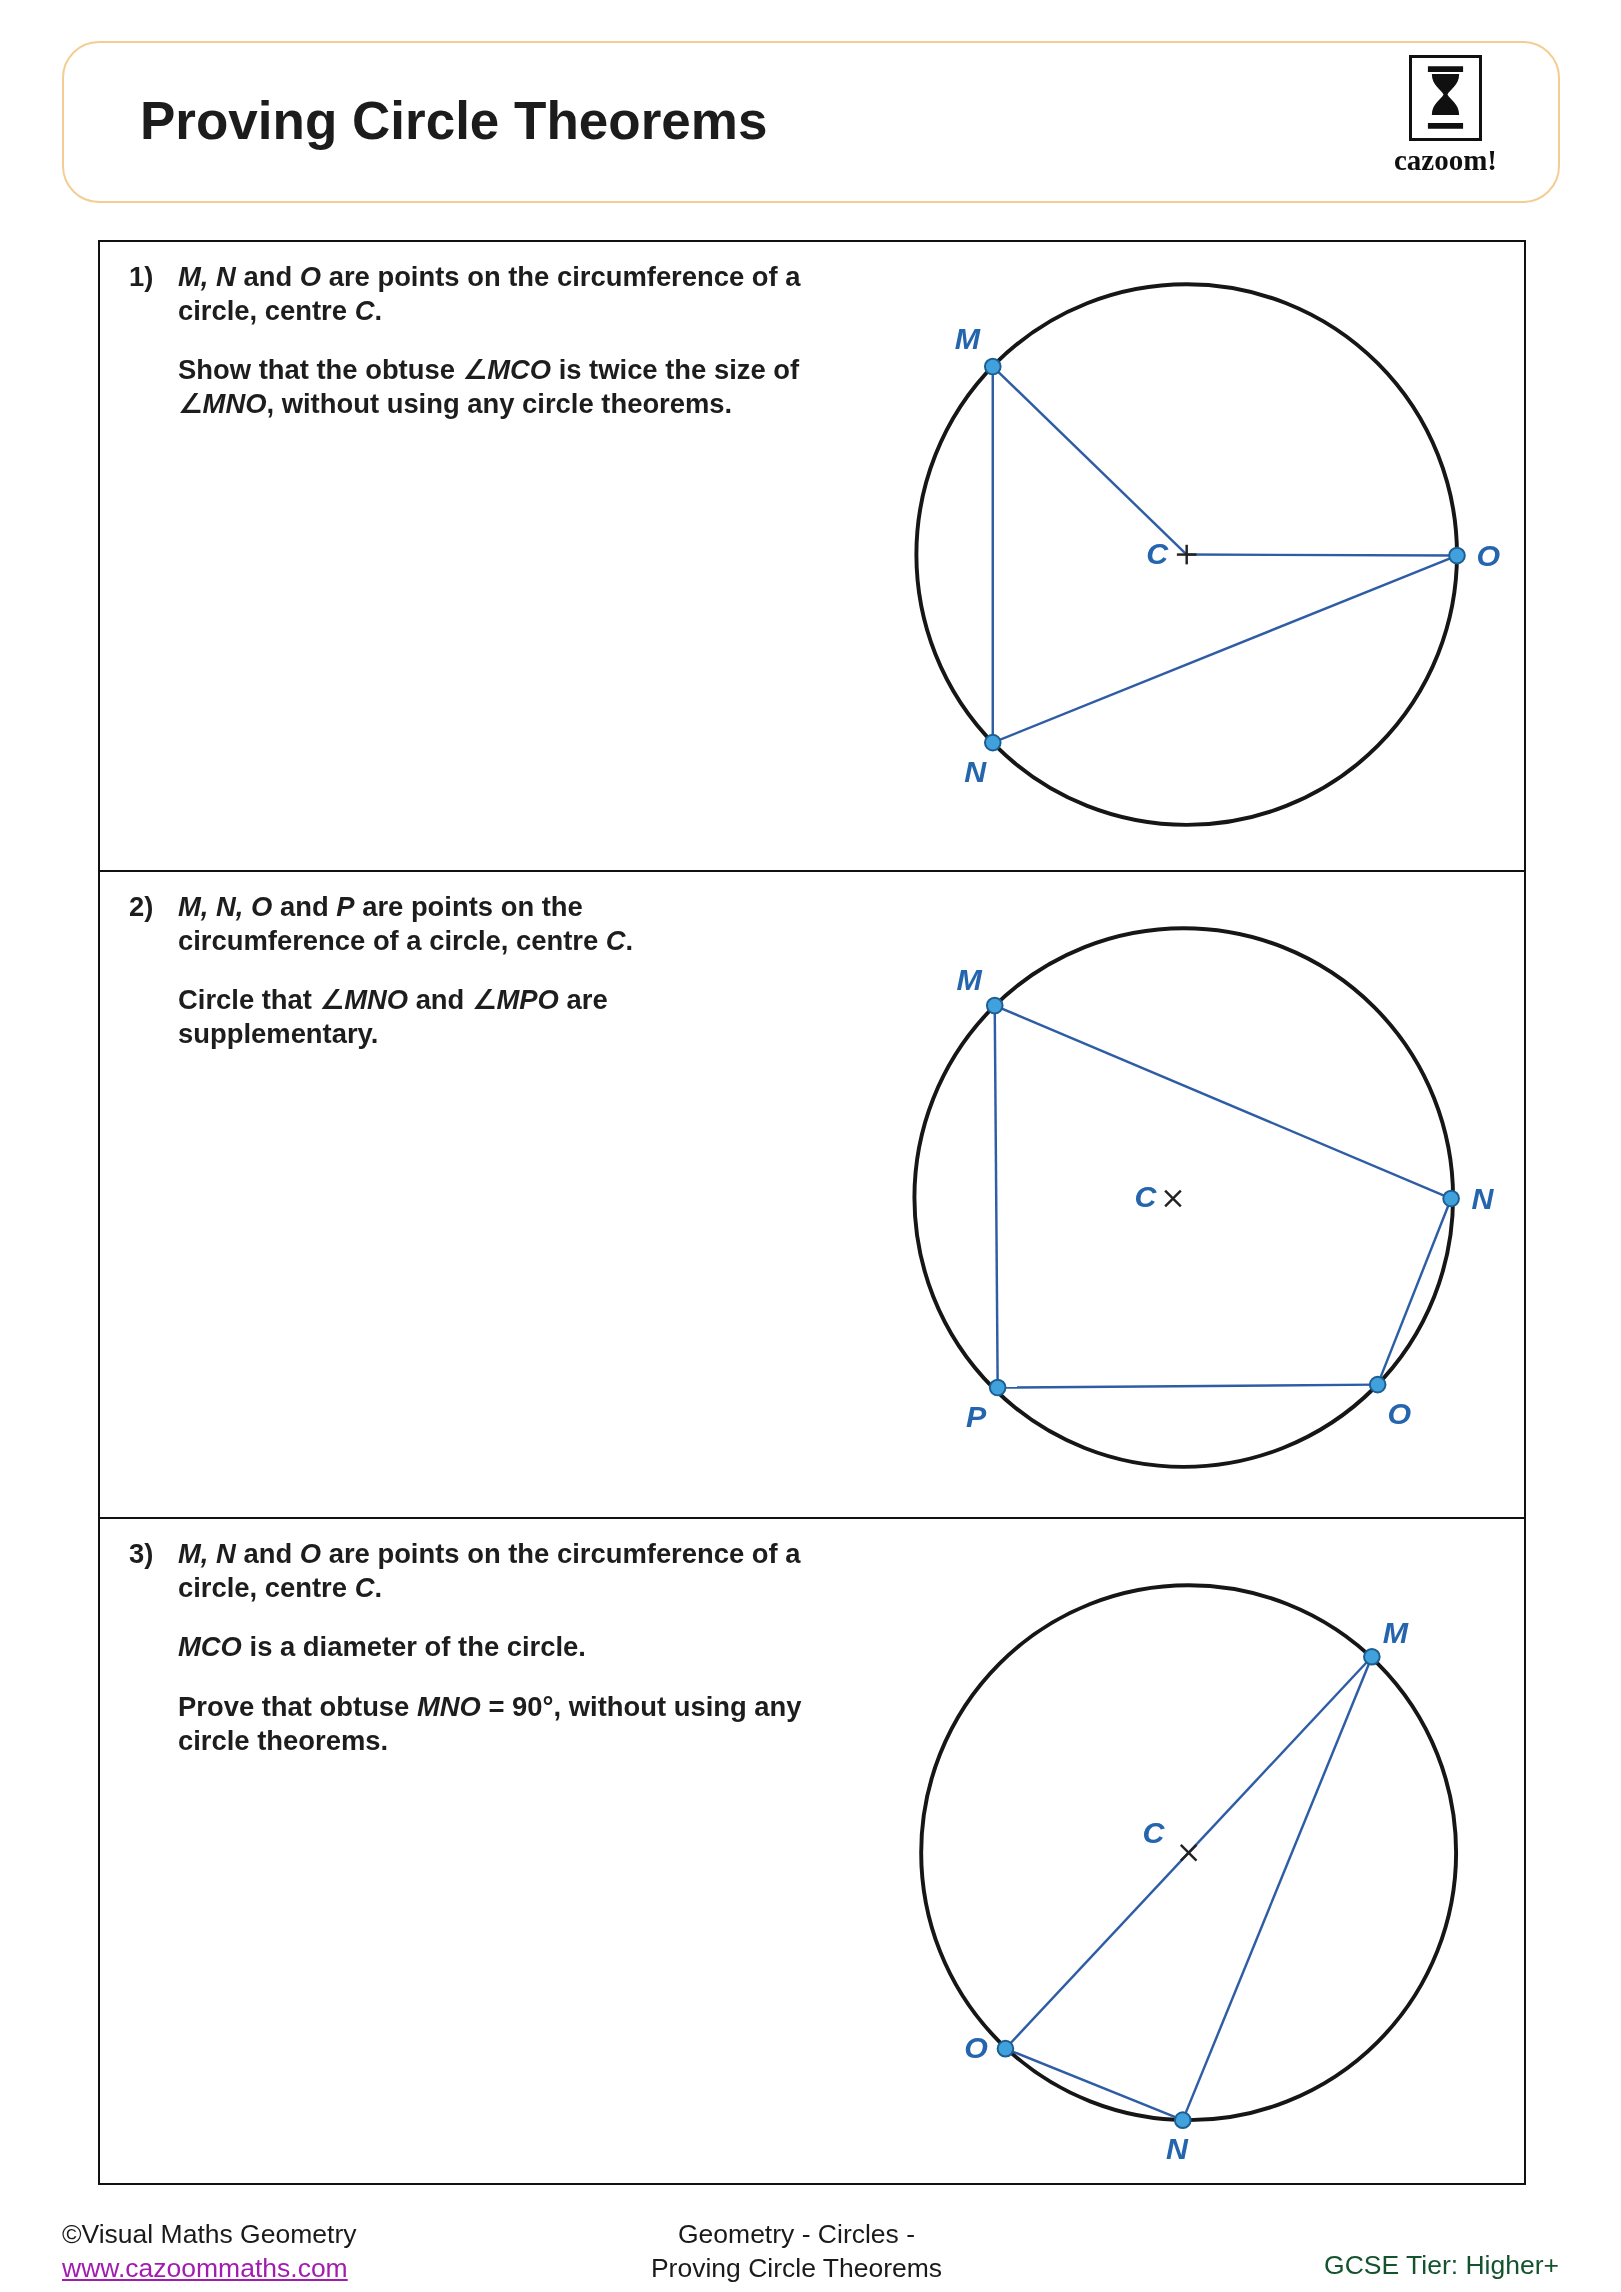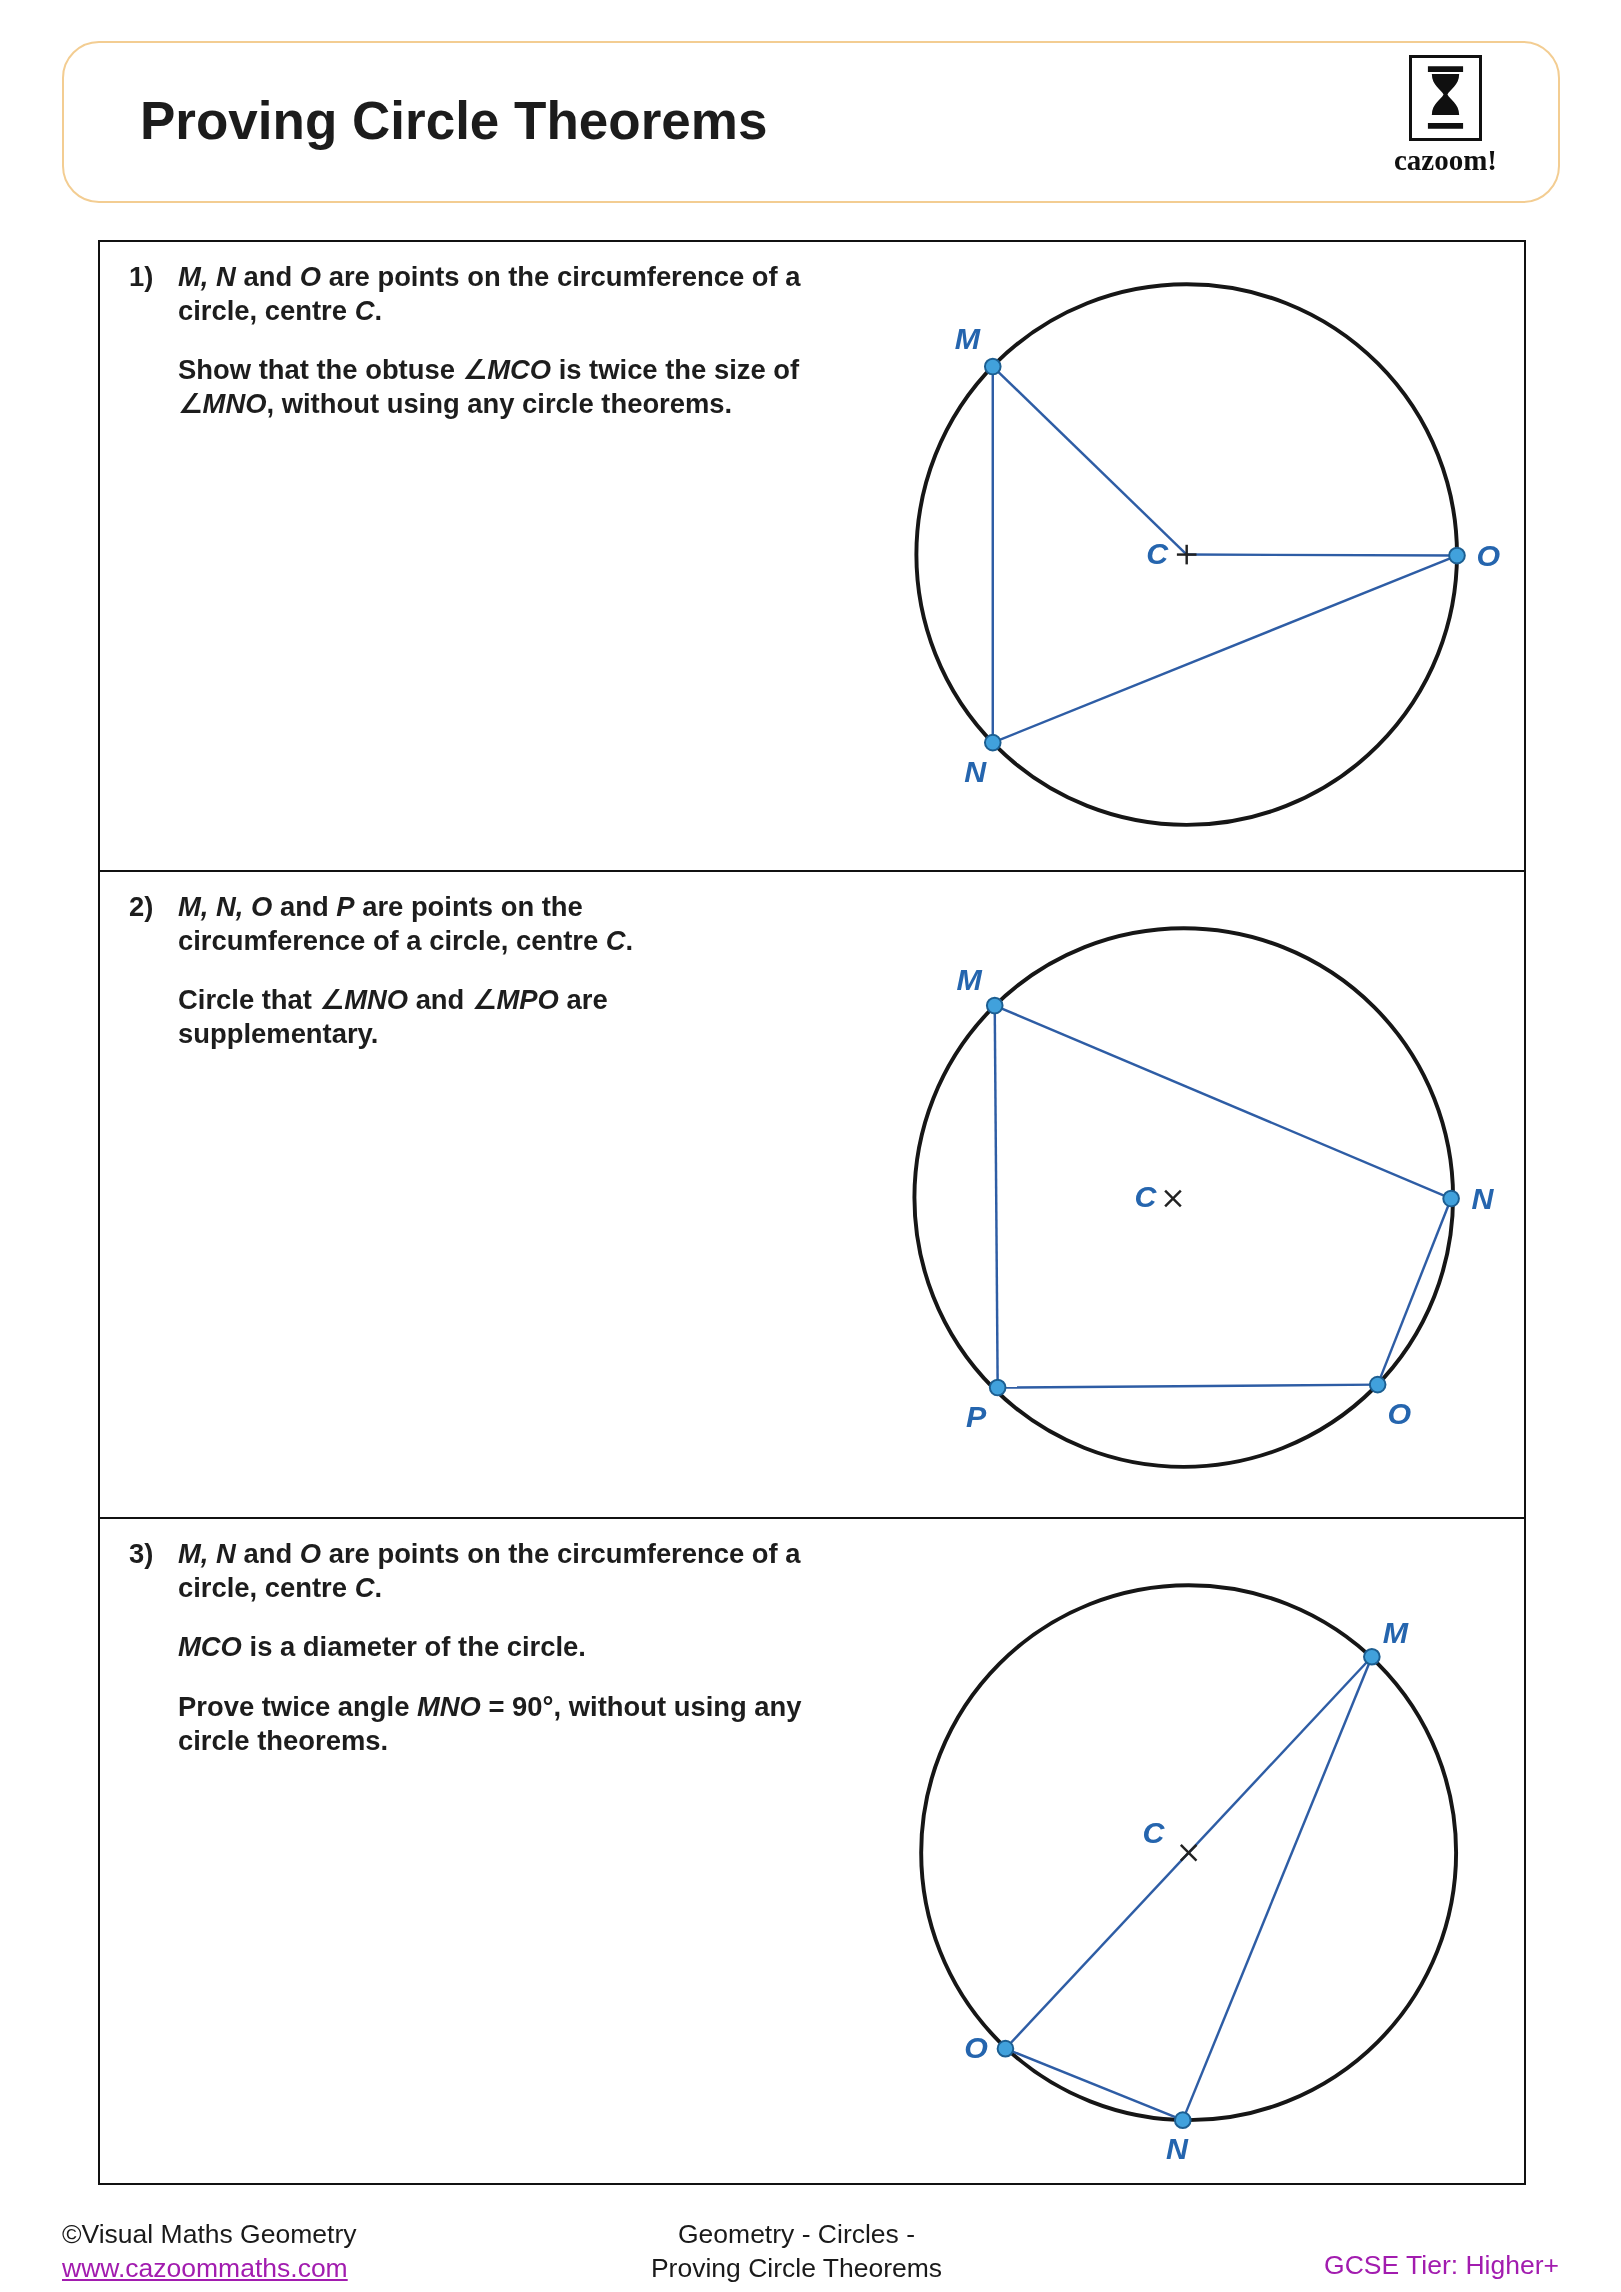--- a/index.html
+++ b/index.html
@@ -35,21 +35,21 @@
   .d2 { top:19.6px; }
   .d3 { top:24.5px; }
   .pt-label { font-family:"Liberation Sans","DejaVu Sans",sans-serif;
               font-style:italic; font-weight:bold; font-size:31px; }
 
   
   .footer-left  { position:absolute; left:62px; top:2217px; font-size:26.5px; line-height:34px; color:#1a1a1a; }
   .footer-left .site { display:inline-block; text-decoration:underline; color:#a21caf; cursor:pointer; }
   .footer-center { position:absolute; left:0; top:2217px; width:1593px; text-align:center;
                    font-size:26.5px; line-height:34px; color:#1a1a1a; }
-  .footer-right { position:absolute; right:62px; top:2250px; font-size:26.5px; color:#a21caf; }
+  .footer-right { position:absolute; right:62px; top:2250px; font-size:26.5px; color:#14532d; }
 </style>
 </head>
 <body>
 
 <div class="page">
 
   <header class="hdr">
     <h1 class="title">Proving Circle Theorems</h1>
     <div class="logo">
       <div class="logo-box">
@@ -114,21 +114,21 @@
         <text x="269" y="322" fill="#2565ae" text-anchor="middle" class="pt-label">C</text>
       </svg>
   </section>
 
   <section class="qbox q3">
     <div class="qtext">
       <span class="qnum">3)</span>
       <div class="paras w700">
           <p><span class="var">M, N</span><span class="txt"> and </span><span class="var">O</span><span class="txt"> are points on the circumference of a circle, centre </span><span class="var">C</span><span class="txt">.</span></p>
           <p><span class="var">MCO</span><span class="txt"> is a diameter of the circle.</span></p>
-          <p><span class="txt">Prove twice angle </span><span class="var">MNO</span><span class="txt"> = 90°, without using any circle theorems.</span></p>
+          <p><span class="txt">Prove that obtuse </span><span class="var">MNO</span><span class="txt"> = 90°, without using any circle theorems.</span></p>
         </div>
     </div>
     <svg class="diagram d3" width="627" height="637" viewBox="0 0 640 650">
         <circle cx="313" cy="315" r="273" fill="none" stroke="#161616" stroke-width="4"></circle>
         <line x1="500" y1="115" x2="126" y2="515" stroke="#2e5da5" stroke-width="2.5"></line>
         <line x1="500" y1="115" x2="307" y2="588" stroke="#2e5da5" stroke-width="2.5"></line>
         <line x1="307" y1="588" x2="126" y2="515" stroke="#2e5da5" stroke-width="2.5"></line>
         <line x1="305" y1="307" x2="321" y2="323" stroke="#222222" stroke-width="2.5"></line>
         <line x1="305" y1="323" x2="321" y2="307" stroke="#222222" stroke-width="2.5"></line>
         <circle cx="500" cy="115" r="8" fill="#41a1dc" stroke="#1c5e91" stroke-width="2"></circle>

